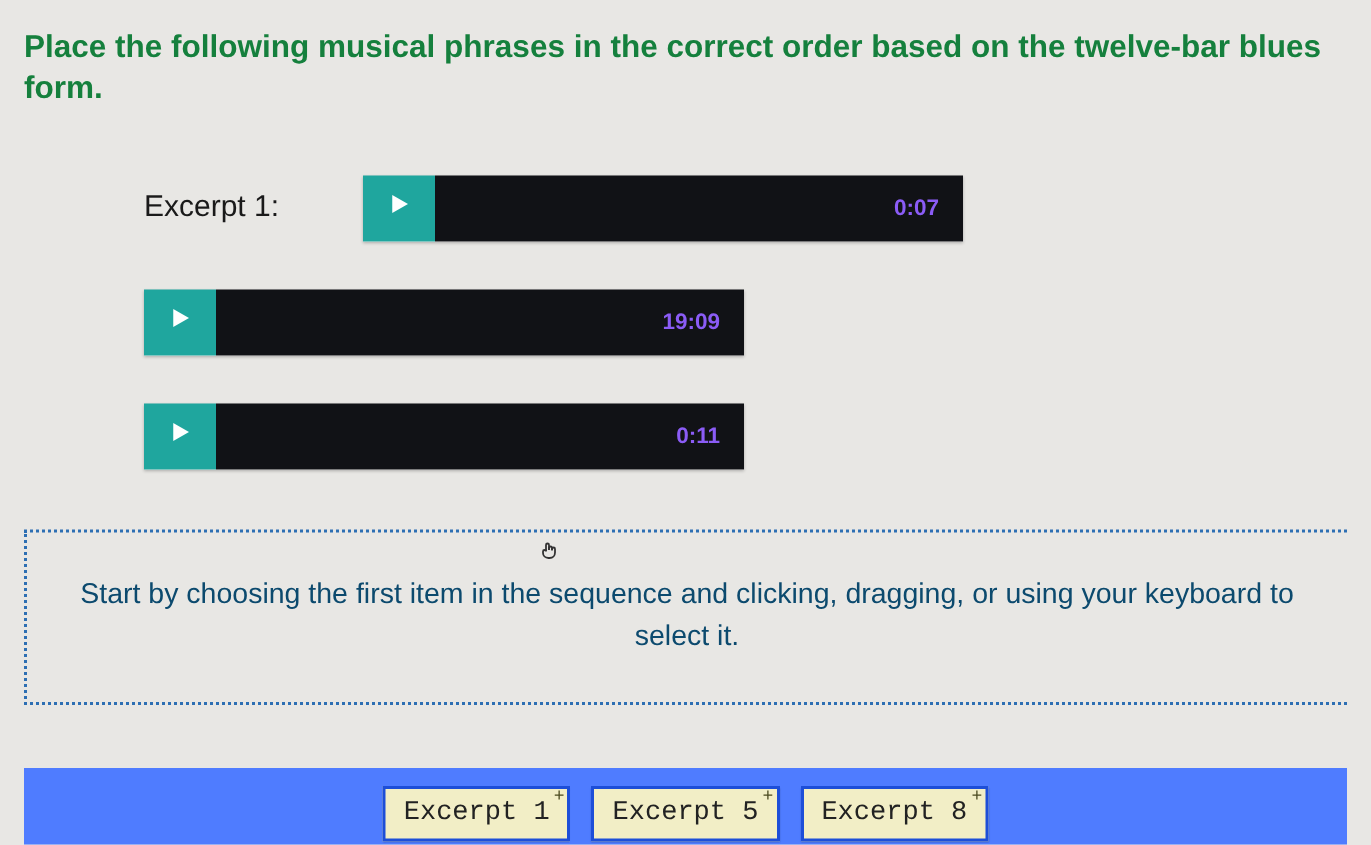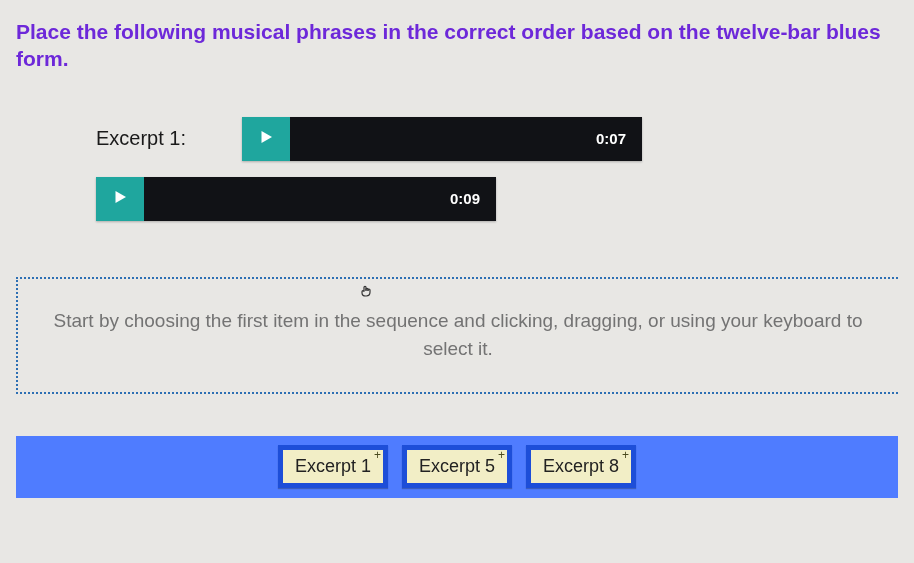--- a/index.html
+++ b/index.html
@@ -11,28 +11,28 @@
       overflow: hidden;
       color: #222;
       position: relative;
     }
     .container {
       padding: 18px 16px 0 16px;
     }
     .prompt {
       font-size: 21px;
       font-weight: 600;
-      color: #6d28d9;
+      color: #15803d;
       margin-bottom: 28px;
       line-height: 1.3;
     }
     .players {
       display: flex;
       flex-direction: column;
-      gap: 16px;
+      gap: 32px;
       padding-left: 80px;
       margin-top: 44px;
     }
     .player-row {
       display: flex;
       align-items: center;
       gap: 36px;
     }
     .player-label {
       font-size: 20px;
@@ -58,31 +58,31 @@
     .play-btn svg { fill: #fff; }
     .track {
       flex: 1;
       background: #111216;
       display: flex;
       align-items: center;
       justify-content: flex-end;
       padding-right: 16px;
     }
     .duration {
-      color: #ffffff;
+      color: #8b5cf6;
       font-size: 15px;
       font-weight: 600;
     }
     .dropzone {
       margin: 40px 0 0 0;
       border: 2px dotted #2d6fb3;
       padding: 28px 14px 28px 14px;
       text-align: center;
       font-size: 19px;
-      color: #737373;
+      color: #0c4a6e;
       line-height: 1.5;
       position: relative;
       border-right: none;
     }
     .cursor-icon {
       position: absolute;
       top: 4px;
       left: 340px;
       font-size: 16px;
       color: #222;
@@ -92,28 +92,29 @@
       background: #4f7cff;
       height: 62px;
       display: flex;
       align-items: center;
       justify-content: center;
       gap: 14px;
       overflow:hidden;
     }
     .chip {
       background: #f2eec6;
-      border: 5px solid #1d4ed8;
+      border: 2px solid #1d4ed8;
       padding: 6px 12px 6px 12px;
       font-size: 18px;
       color: #222;
       position: relative;
       cursor: grab;
       line-height: 1.2;
       box-shadow: 0 1px 1px rgba(0,0,0,.25);
+      font-family: Liberation Mono, monospace;
     }
     .chip-plus {
       position: absolute;
       top: -2px;
       right: 2px;
       font-size: 12px;
       color: #4a4a20;
     }
   </style>
 </head>
@@ -143,26 +144,38 @@
     <div class="player-row">
       <div class="player">
         <div class="play-btn">
           <span>
             <svg width="18" height="18" viewBox="0 0 24 24">
                 <path d="M6 4l14 8-14 8z"></path>
               </svg>
           </span>
         </div>
         <div class="track">
-          <span class="duration">0:09</span>
+          <span class="duration">19:09</span>
         </div>
       </div>
     </div>
 
     <div class="player-row">
+      <div class="player">
+        <div class="play-btn">
+          <span>
+            <svg width="18" height="18" viewBox="0 0 24 24">
+                <path d="M6 4l14 8-14 8z"></path>
+              </svg>
+          </span>
+        </div>
+        <div class="track">
+          <span class="duration">0:11</span>
+        </div>
+      </div>
     </div>
 
   </div>
 
   <div class="dropzone">
     <span class="cursor-icon">
       <svg width="16" height="18" viewBox="0 0 24 24" fill="none" stroke="#333" stroke-width="1.8">
         <path d="M9 11V5a1.5 1.5 0 0 1 3 0v5"></path>
         <path d="M12 10V8a1.5 1.5 0 0 1 3 0v2"></path>
         <path d="M15 10.5V9a1.5 1.5 0 0 1 3 0v3.5c0 3-2 5.5-5.5 5.5h-1C8 18 6 15.5 6 13v-1.5a1.5 1.5 0 0 1 3 0"></path>

